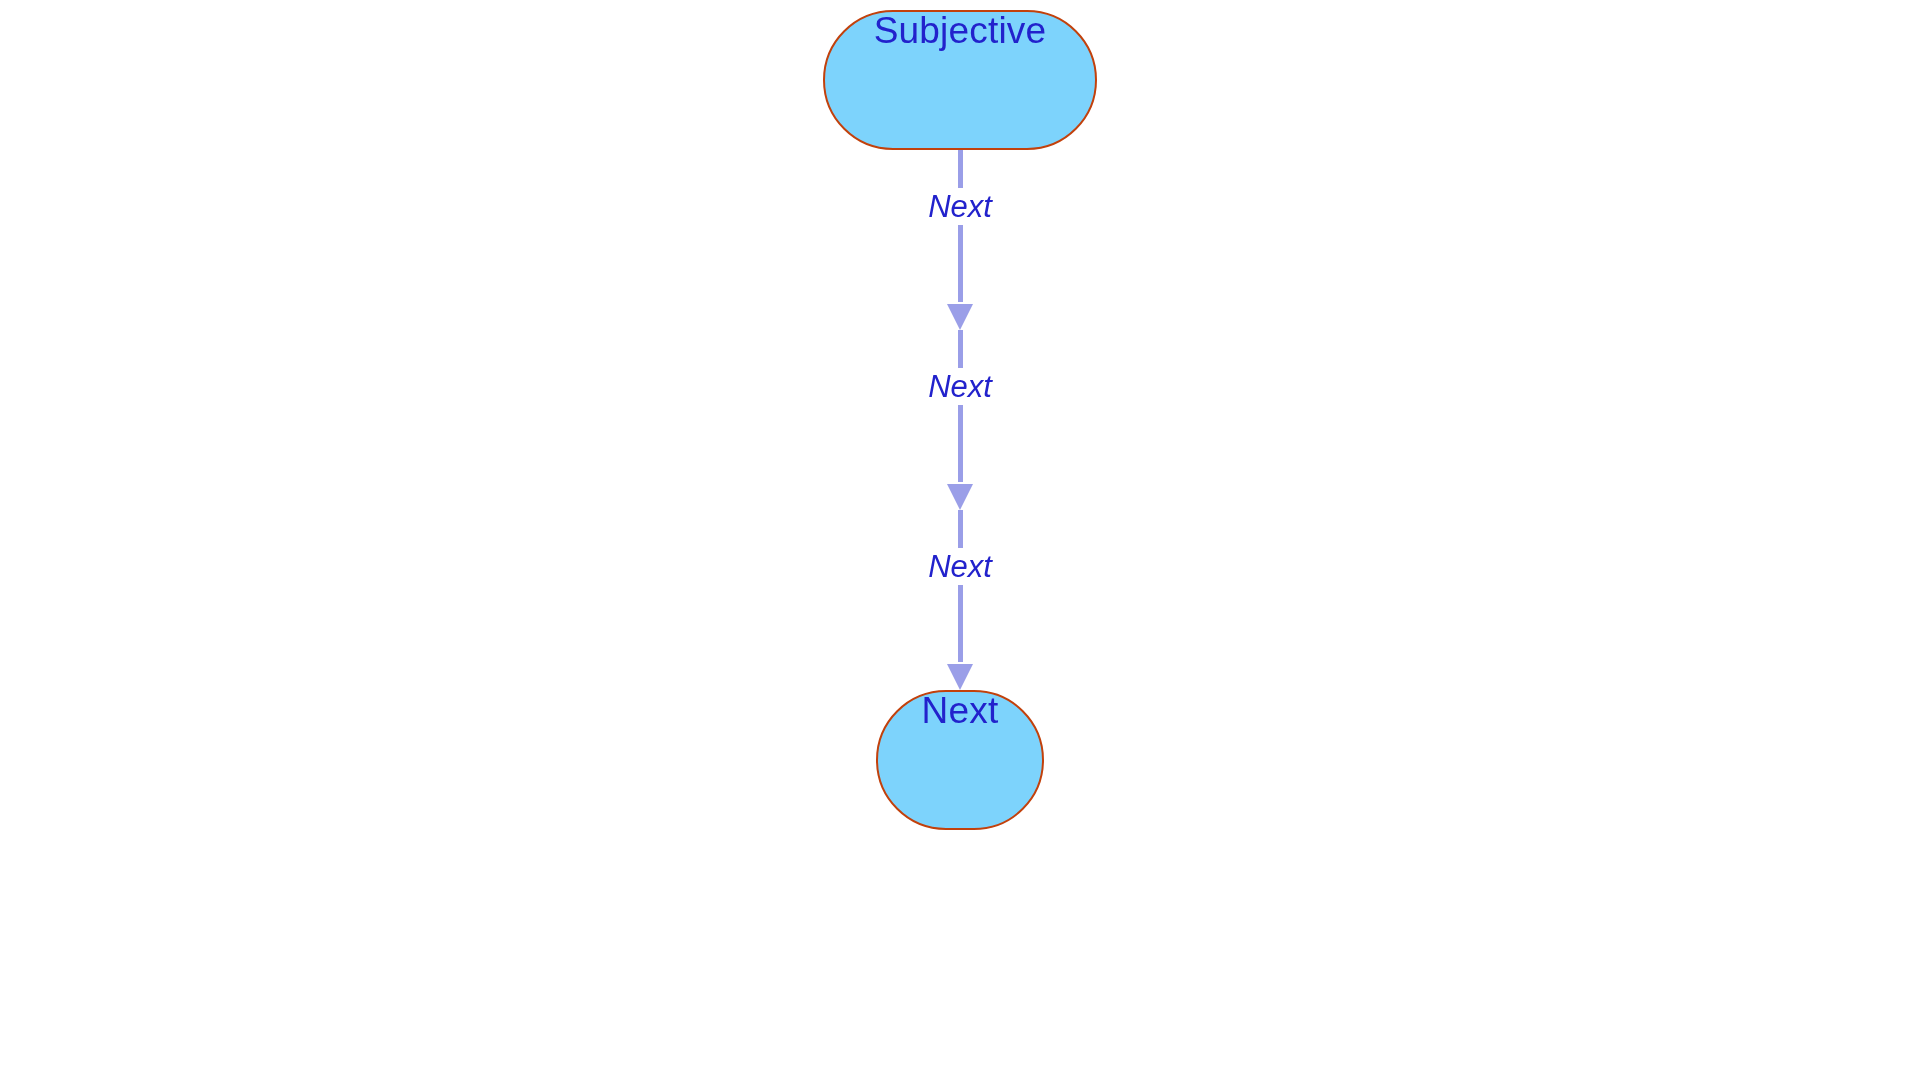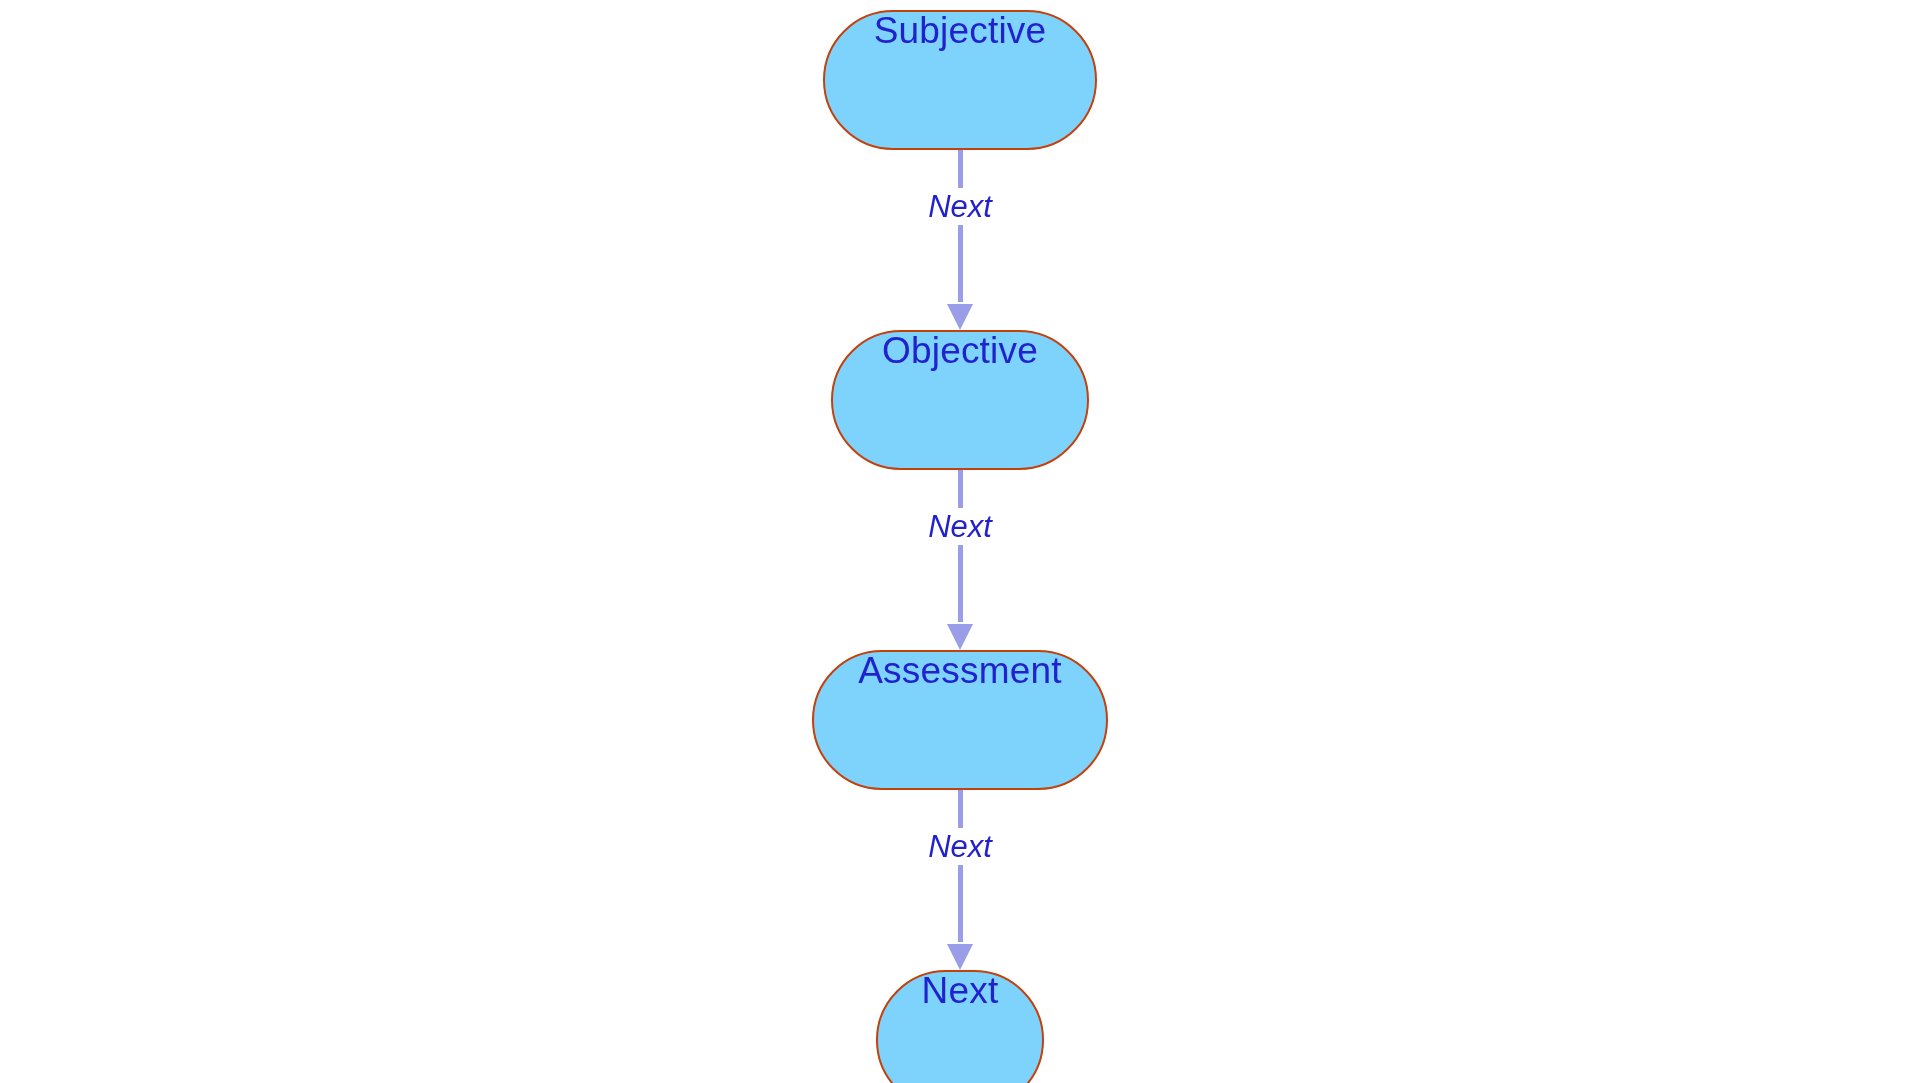--- a/index.html
+++ b/index.html
@@ -124,33 +124,27 @@
     <div class="node node-subjective">
       <span class="node-label">Subjective</span>
     </div>
 
     <div class="edge">
       <div class="edge-line"></div>
       <div class="edge-arrowhead"></div>
       <span class="edge-label">Next</span>
     </div>
 
-    <div class="node node-objective">
-      <span class="node-label">Objective</span>
-    </div>
 
     <div class="edge">
       <div class="edge-line"></div>
       <div class="edge-arrowhead"></div>
       <span class="edge-label">Next</span>
     </div>
 
-    <div class="node node-assessment">
-      <span class="node-label">Assessment</span>
-    </div>
 
     <div class="edge">
       <div class="edge-line"></div>
       <div class="edge-arrowhead"></div>
       <span class="edge-label">Next</span>
     </div>
 
     <div class="node node-plan">
       <span class="node-label">Next</span>
     </div>

